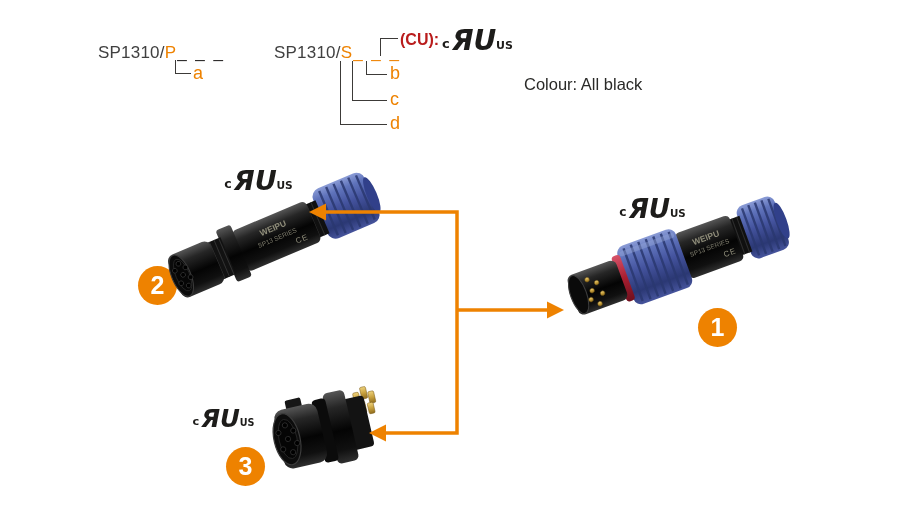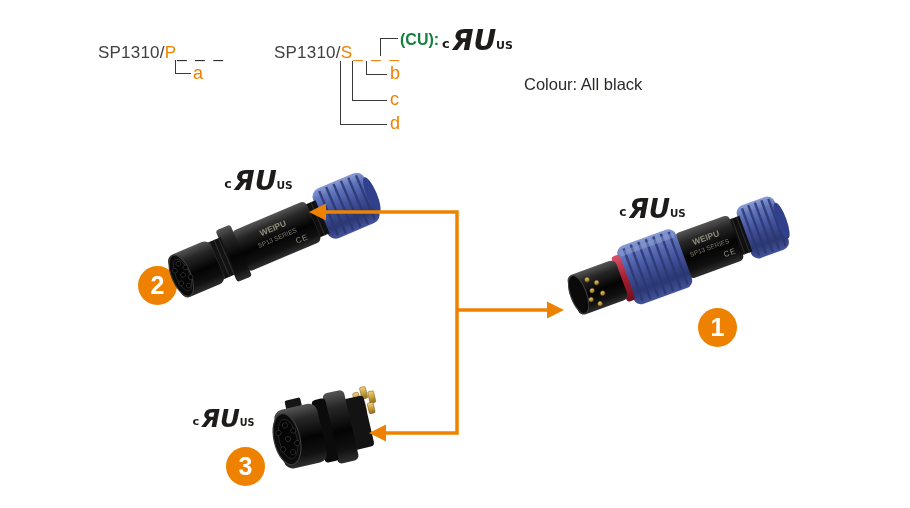--- a/index.html
+++ b/index.html
@@ -10,21 +10,21 @@
   .abs{position:absolute;}
   .code-line{font-size:17px;letter-spacing:.2px;white-space:nowrap;}
   .code-prefix{color:#404040;}
   .code-var{color:#ee8200;}
   .code-blanks{color:#232020;letter-spacing:2px;margin-left:1px;}
   .code-blanks.orange{color:#ee8200;}
   .opt-label{font-size:18px;color:#ee8200;line-height:19px;}
   .bracket{border-color:#3c3a38;}
   .bracket.dl{border-left:1.5px solid #3c3a38;border-bottom:1.5px solid #3c3a38;}
   .bracket.ul{border-left:1.5px solid #3c3a38;border-top:1.5px solid #3c3a38;}
-  .cu-label{font-size:16px;font-weight:bold;color:#15803d;white-space:nowrap;}
+  .cu-label{font-size:16px;font-weight:bold;color:#b91c1c;white-space:nowrap;}
   .colour-note{font-size:16.5px;color:#2a2a28;white-space:nowrap;margin-top:44px;}
   .badge{
     width:39px;height:39px;border-radius:50%;background:#ee8200;color:#ffffff;
     font-size:25px;font-weight:bold;display:flex;align-items:center;justify-content:center;
   }
   .ulmark text{fill:#1d1c1a;font-family:"DejaVu Sans", sans-serif;}
   svg{display:block;}
   .arrow-layer{left:0;top:0;z-index:6;pointer-events:none;}
   .photo{z-index:2;}
 </style>

